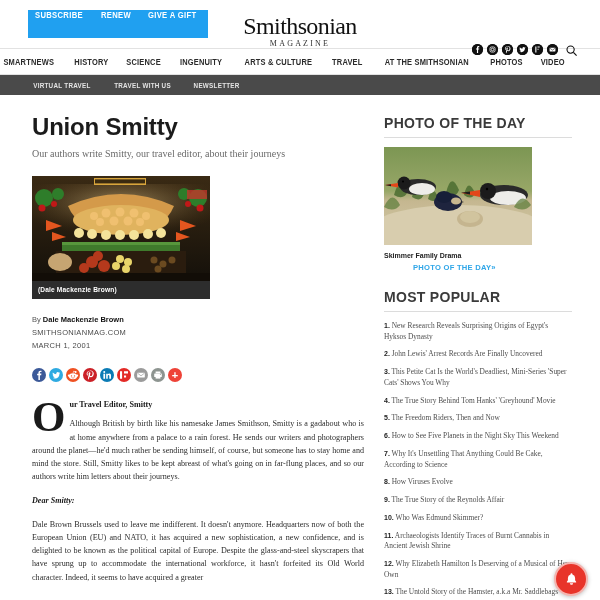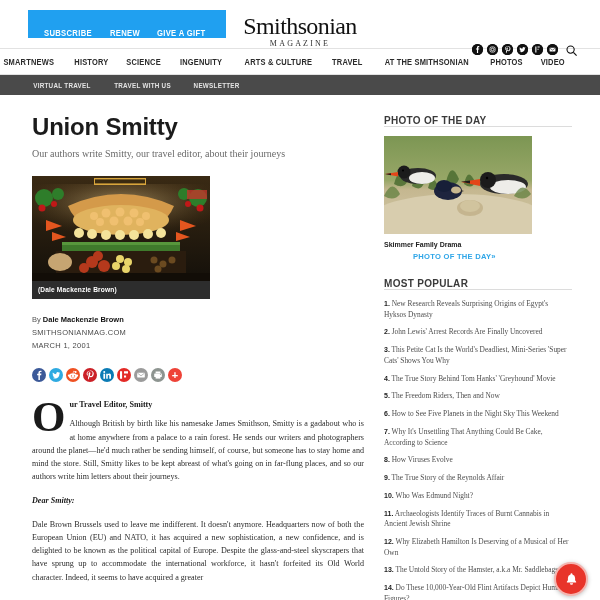--- a/index.html
+++ b/index.html
@@ -6,22 +6,22 @@
   body{
     width:600px;height:600px;overflow:hidden;background:#ffffff;
     font-family:"Liberation Sans",sans-serif;
     -webkit-font-smoothing:antialiased;
   }
   .page{width:600px;height:600px;position:relative;background:#fff;}
 
   
   .topbar{height:48px;display:flex;align-items:center;position:relative;background:#fff;}
   .sub-btn-group{
-    margin-left:28px;background:#20a0f0;height:28px;display:flex;align-items:flex-end;
-    padding:0 16px;gap:13px;
+    margin-left:28px;background:#20a0f0;height:28px;display:flex;align-items:flex-start;
+    padding:0 7px;gap:13px;
   }
   .sub-btn-group span{
     color:#fff;font-size:8.5px;font-weight:bold;letter-spacing:.35px;
     font-family:"Liberation Sans Narrow","Liberation Sans",sans-serif;
     transform:scaleX(.9);transform-origin:left center;white-space:nowrap;
   }
   .masthead{
     position:absolute;left:0;right:0;top:14px;text-align:center;pointer-events:none;
   }
   .masthead .smith{
@@ -104,23 +104,23 @@
   .dropcap{
     float:left;font-family:"Liberation Serif",serif;font-weight:bold;font-size:43px;line-height:.82;
     color:#1a1a1a;margin:1px 4px 0 0;
   }
   .lede-lead{font-weight:bold;color:#1a1a1a;display:block;margin-bottom:6px;}
   .body-copy p{margin:0 8px 11px 0;text-align:justify;}
   .salutation{font-style:italic;font-weight:bold;color:#1a1a1a;margin:5px 0 12px 0;}
 
   
   .side-h{
-    font-size:10px;font-weight:bold;color:#3a3a3a;letter-spacing:.3px;
+    font-size:14px;font-weight:bold;color:#3a3a3a;letter-spacing:.3px;
     font-family:"Liberation Sans Narrow","Liberation Sans",sans-serif;
-    padding-bottom:0;border-bottom:1px solid #dcdcdc;margin-bottom:9px;
+    padding-bottom:6px;border-bottom:1px solid #dcdcdc;margin-bottom:9px;
   }
   .potd-img{width:148px;height:98px;display:block;overflow:hidden;position:relative;background:#b9a98e;}
   .potd-cap{font-size:7px;font-weight:bold;color:#222;margin-top:7px;}
   .potd-link{
     font-size:7.6px;font-weight:bold;color:#2fa6e8;letter-spacing:.25px;margin-top:4px;display:block;
     text-decoration:none;font-family:"Liberation Sans Narrow","Liberation Sans",sans-serif;margin-left:29px;
   }
   .mp-wrap{margin-top:17px;}
   .mp-list{list-style:none;margin:0;padding:0;}
   .mp-list li{
@@ -453,21 +453,21 @@
         <ol class="mp-list">
           <li><b>1.</b> <span>New Research Reveals Surprising Origins of Egypt's Hyksos Dynasty</span></li>
           <li><b>2.</b> <span>John Lewis' Arrest Records Are Finally Uncovered</span></li>
           <li><b>3.</b> <span>This Petite Cat Is the World's Deadliest, Mini-Series 'Super Cats' Shows You Why</span></li>
           <li><b>4.</b> <span>The True Story Behind Tom Hanks' 'Greyhound' Movie</span></li>
           <li><b>5.</b> <span>The Freedom Riders, Then and Now</span></li>
           <li><b>6.</b> <span>How to See Five Planets in the Night Sky This Weekend</span></li>
           <li><b>7.</b> <span>Why It's Unsettling That Anything Could Be Cake, According to Science</span></li>
           <li><b>8.</b> <span>How Viruses Evolve</span></li>
           <li><b>9.</b> <span>The True Story of the Reynolds Affair</span></li>
-          <li><b>10.</b> <span>Who Was Edmund Night?</span></li>
+          <li><b>10.</b> <span>Who Was Edmund Skimmer?</span></li>
           <li><b>11.</b> <span>Archaeologists Identify Traces of Burnt Cannabis in Ancient Jewish Shrine</span></li>
           <li><b>12.</b> <span>Why Elizabeth Hamilton Is Deserving of a Musical of Her Own</span></li>
           <li><b>13.</b> <span>The Untold Story of the Hamster, a.k.a Mr. Saddlebags</span></li>
           <li><b>14.</b> <span>Do These 10,000-Year-Old Flint Artifacts Depict Human Figures?</span></li>
 
         </ol>
       </div>
     </aside>
   </div>
 

